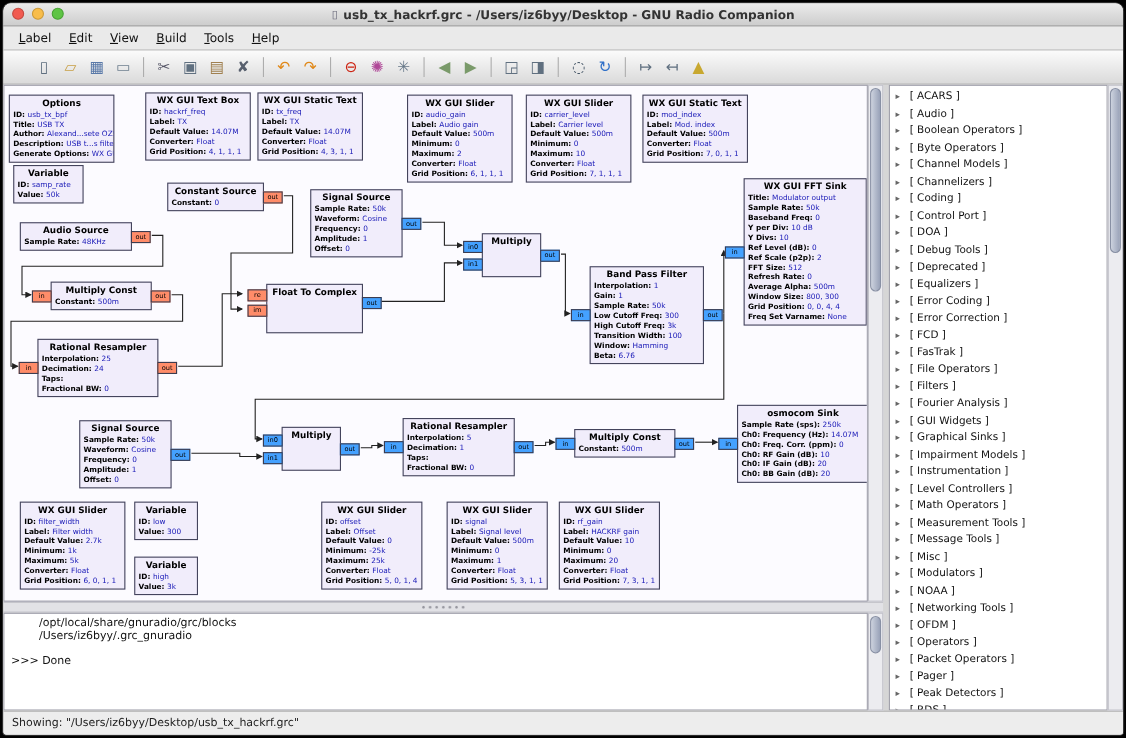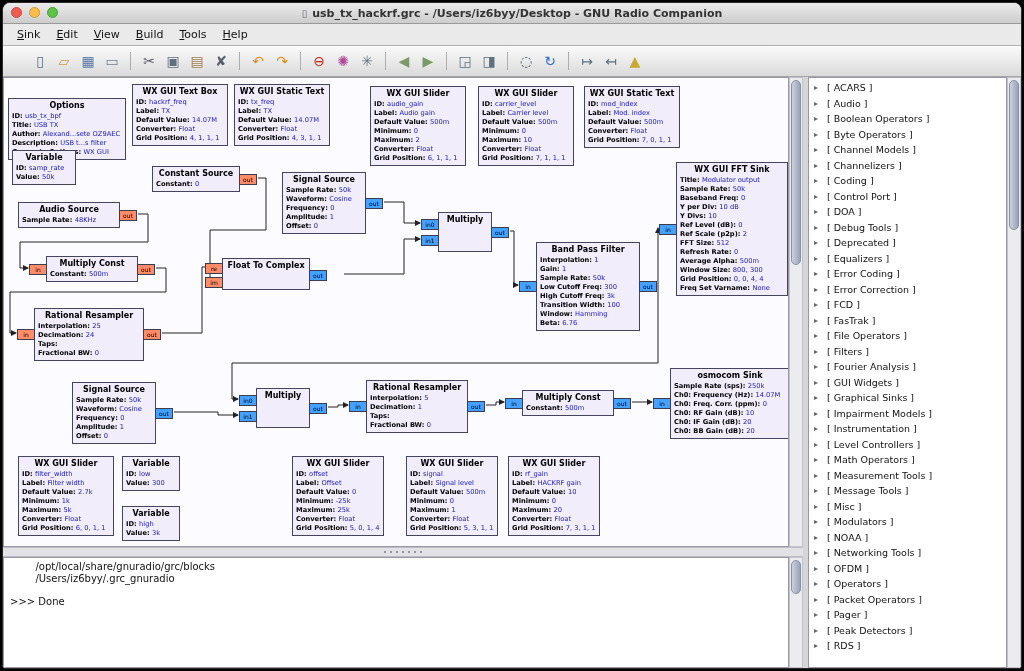--- a/index.html
+++ b/index.html
@@ -81,21 +81,21 @@
       <span class="tl yellow"></span>
       <span class="tl green"></span>
     </div>
     <div class="title-wrap">
       <span class="doc-icon">▯</span>
       <span>usb_tx_hackrf.grc - /Users/iz6byy/Desktop - GNU Radio Companion</span>
     </div>
   </div>
 
   <div class="menubar" id="menubar">
-      <div class="menu-item">Sink</div>
+      <div class="menu-item">Label</div>
       <div class="menu-item">Edit</div>
       <div class="menu-item">View</div>
       <div class="menu-item">Build</div>
       <div class="menu-item">Tools</div>
       <div class="menu-item">Help</div>
     </div>
   <div class="toolbar" id="toolbar">
       <div class="tb-btn">
         <span class="tb-glyph" style="color: rgb(96, 112, 128);">▯</span>
       </div>
@@ -188,21 +188,21 @@
               <polyline points="380,124 400,124 400,145 416,145" marker-end="url(#arrow)"></polyline>
               <polyline points="340,196 400,196 400,161 416,161" marker-end="url(#arrow)"></polyline>
               <polyline points="506,153 510,153 510,207 514,207" marker-end="url(#arrow)"></polyline>
               <polyline points="654,207 654,150" marker-end="url(#arrow)"></polyline>
               <polyline points="654,207 654,285 228,285 228,321 234,321" marker-end="url(#arrow)"></polyline>
               <polyline points="170,334 214,334 214,337 234,337" marker-end="url(#arrow)"></polyline>
               <polyline points="324,329 334,329 334,327 344,327" marker-end="url(#arrow)"></polyline>
               <polyline points="482,327 492,327 492,324 500,324" marker-end="url(#arrow)"></polyline>
               <polyline points="628,324 648,324" marker-end="url(#arrow)"></polyline>
             </svg>
-        <div class="block" style="left: 4px; top: 20px; width: 118px; height: 62px;">
+        <div class="block" style="left: 4px; top: 8px; width: 96px; height: 62px;">
               <div class="block-title">Options</div>
               <div class="param"><span class="pn">ID: </span><span class="pv">usb_tx_bpf</span></div>
               <div class="param"><span class="pn">Title: </span><span class="pv">USB TX</span></div>
               <div class="param"><span class="pn">Author: </span><span class="pv">Alexand...sete OZ9AEC</span></div>
               <div class="param"><span class="pn">Description: </span><span class="pv">USB t...s filter</span></div>
               <div class="param"><span class="pn">Generate Options: </span><span class="pv">WX GUI</span></div>
             </div>
             <div class="block" style="left: 128px; top: 6px; width: 96px; height: 62px;">
               <div class="block-title">WX GUI Text Box</div>
               <div class="param"><span class="pn">ID: </span><span class="pv">hackrf_freq</span></div>
@@ -270,21 +270,21 @@
               <div class="block-title">Audio Source</div>
               <div class="param"><span class="pn">Sample Rate: </span><span class="pv">48KHz</span></div>
               <div class="port right float" style="top: 7px;">out</div>
             </div>
             <div class="block" style="left: 42px; top: 178px; width: 92px; height: 26px;">
               <div class="block-title">Multiply Const</div>
               <div class="param"><span class="pn">Constant: </span><span class="pv">500m</span></div>
               <div class="port left float" style="top: 7px;">in</div>
               <div class="port right float" style="top: 7px;">out</div>
             </div>
-            <div class="block" style="left: 218px; top: 180px; width: 88px; height: 32px;">
+            <div class="block" style="left: 238px; top: 180px; width: 88px; height: 45px;">
               <div class="block-title">Float To Complex</div>
               <div class="port left float" style="top: 4px;">re</div>
               <div class="port left float" style="top: 18px;">im</div>
               <div class="port right complex" style="top: 11px;">out</div>
             </div>
             <div class="block" style="left: 434px; top: 134px; width: 54px; height: 40px;">
               <div class="block-title">Multiply</div>
               <div class="port left complex" style="top: 6px;">in0</div>
               <div class="port left complex" style="top: 22px;">in1</div>
               <div class="port right complex" style="top: 14px;">out</div>
@@ -590,13 +590,16 @@
             <span class="cat-arrow">▸</span>
             <span class="cat-label">[ RDS ]</span>
           </div>
         </div>
       <div class="vscroll">
         <div class="thumb thumb-library"></div>
       </div>
     </div>
   </div>
 
+  <div class="statusbar">
+    <span>Showing: "/Users/iz6byy/Desktop/usb_tx_hackrf.grc"</span>
+  </div>
 </div>
 
 </body></html>

